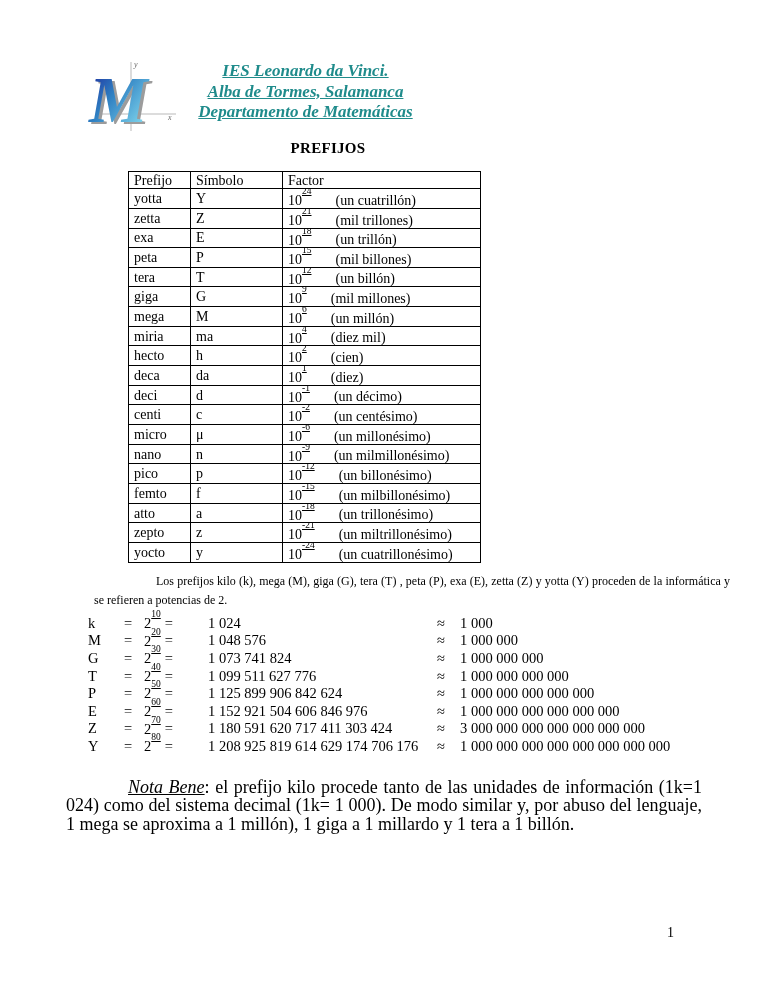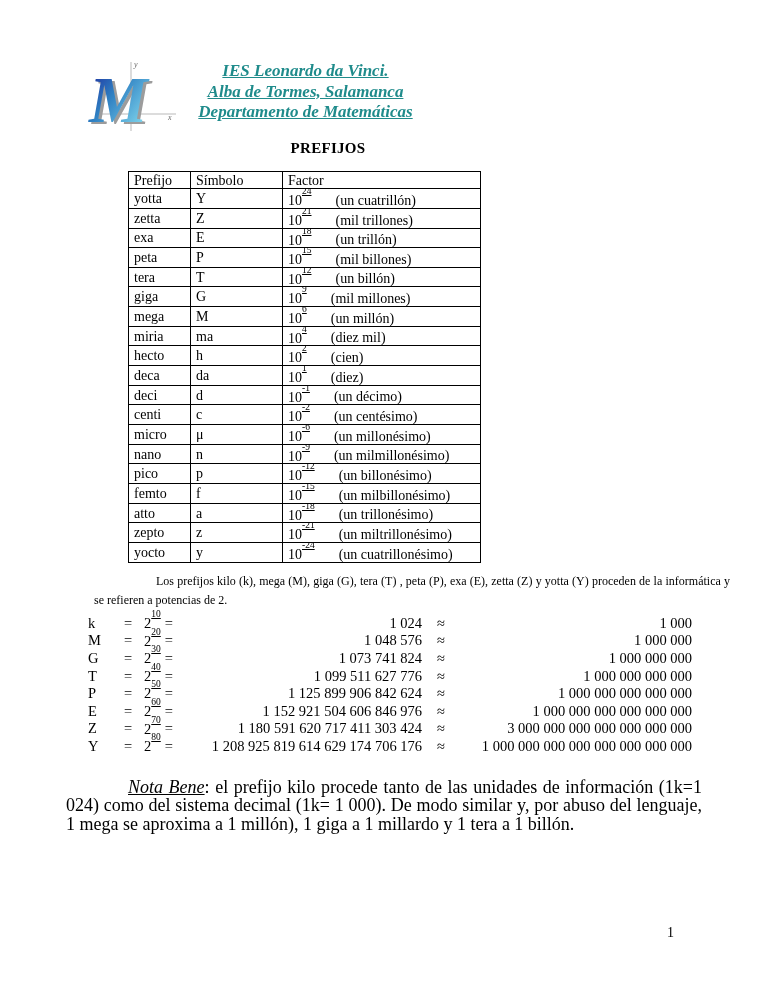--- a/index.html
+++ b/index.html
@@ -47,21 +47,21 @@
     position:absolute; left:66px; top:560px; width:636px;
     font-size:12px; line-height:18.5px; text-align:justify; text-indent:62px;margin-left:28px;
   }
 
   
   .powers { position:absolute; left:88px; top:611px; font-size:14.5px; }
   .prow {
     display:grid; grid-template-columns:36px 20px 64px 214px 38px 232px;
     height:17.6px; line-height:17.6px; align-items:baseline;
   }
-  .p-val, .p-approx { text-align:right; white-space:nowrap; }
+  .p-val, .p-approx { text-align:left; white-space:nowrap; }
   .p-approx-sign { text-align:center; }
   .p-eq2 { margin-left:4px; }
 
   
   .nota {
     position:absolute; left:66px; top:760px; width:636px;
     font-size:18px; line-height:18.4px; text-align:justify; text-indent:62px;
   }
   .nb-label { font-style:italic; text-decoration:underline; }
 

